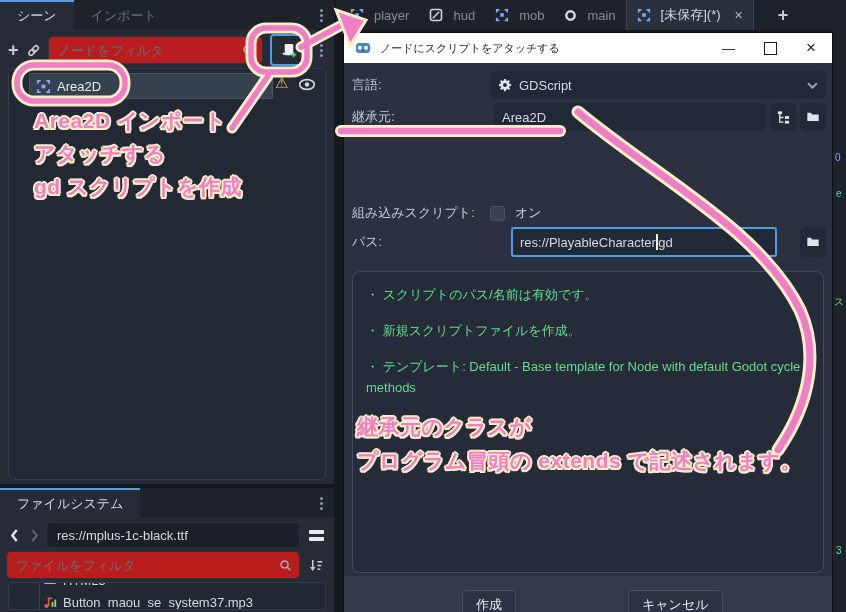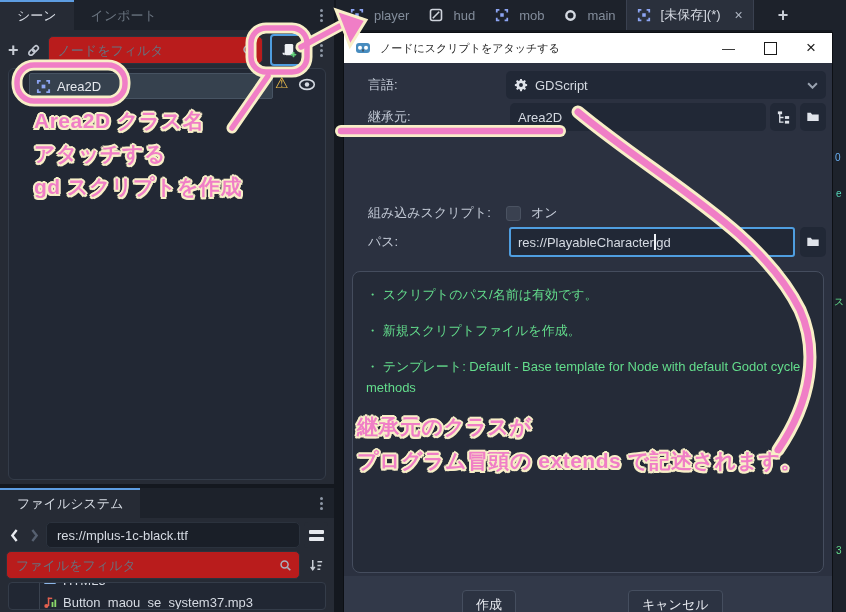--- a/index.html
+++ b/index.html
@@ -51,21 +51,21 @@
   #right-strip{position:absolute;left:832px;top:30px;width:14px;bottom:0;background:#1d222b;overflow:hidden;}
   #right-strip span{position:absolute;font-size:10px;}
   
   #dialog{position:absolute;left:344px;top:33px;width:488px;height:579px;background:#2b3140;outline:1px solid #0c0f14;}
   #dlg-titlebar{position:absolute;left:0;top:0;right:0;height:30px;background:#ffffff;display:flex;align-items:center;padding:0 10px;box-sizing:border-box;gap:8px;}
   #dlg-title{font-size:11px;color:#1a1a1a;}
   .win-ctl{display:flex;align-items:center;margin-left:auto;gap:29px;padding-right:6px;}
   .win-ctl .mini{color:#1a1a1a;font-size:13px;}
   .win-ctl .maxi{width:11px;height:11px;border:1.6px solid #1a1a1a;display:block;}
   .win-ctl .clos{color:#1a1a1a;font-size:17px;}
-  .dlg-row{position:absolute;left:24px;right:6px;display:flex;align-items:center;}
+  .dlg-row{position:absolute;left:8px;right:6px;display:flex;align-items:center;}
   .dlg-label{width:138px;flex:0 0 auto;font-size:13px;color:#c3cad6;}
   .field{height:28px;background:#212836;border-radius:5px;display:flex;align-items:center;padding:0 8px;gap:7px;box-sizing:border-box;color:#d5dae2;font-size:13px;}
   .field .chev-d{margin-left:auto;}
   .flex1{flex:1;min-width:0;}
   .mini-btn{width:26px;height:28px;background:#212836;border-radius:5px;display:flex;align-items:center;justify-content:center;flex:0 0 auto;}
   .checkbox{width:17px;height:17px;border-radius:3px;background:#5d9de2;color:#fff;font-size:12px;font-weight:bold;display:flex;align-items:center;justify-content:center;flex:0 0 auto;}
   .checkbox.off{background:#3a4150;border:1px solid #4a5261;box-sizing:border-box;}
   #path-input{height:30px;background:#212836;border:2px solid #4f9ee0;border-radius:3px;display:flex;align-items:center;padding:0 7px;box-sizing:border-box;color:#d5dae2;font-size:13px;}
   .caret{display:inline-block;width:1.5px;height:16px;background:#eef1f6;margin:0 0.5px;vertical-align:middle;}
   #msg-panel{position:absolute;left:8px;right:8px;top:238px;height:302px;background:#252b38;border:1px solid #454d5e;border-radius:8px;box-sizing:border-box;padding:12px 8px 0 13px;}
@@ -337,21 +337,21 @@
   </div>
 
 
 
   <div class="dlg-row" style="top:170px;height:20px;gap:10px;">
     <span class="dlg-label" style="width:128px;">組み込みスクリプト:</span>
     <span class="checkbox off" style="width:15px;height:15px;"></span>
     <span style="font-size:13px;color:#c3cad6;">オン</span>
   </div>
 
-  <div class="dlg-row" style="top:194px;height:30px;gap:5px;">
+  <div class="dlg-row" style="top:194px;height:30px;gap:23px;">
     <span class="dlg-label" style="width:136px;">パス:</span>
     <div id="path-input" class="flex1">
       <span>res://PlayableCharacter</span>
         <span class="caret"></span>
         <span>gd</span>
     </div>
     <div class="mini-btn" style="height:30px;">
       <svg width="14" height="14" viewBox="0 0 16 16">
           <path d="M1.5 3h4l1.5 2h7.5v7.5H1.5z" fill="#dfe3ea"></path>
         </svg>
@@ -386,21 +386,21 @@
       <path d="M232 128 L268 76" stroke-width="5.5"></path>
       <path d="M301 47 L340 26" stroke-width="5.5"></path>
       <path d="M341 131 L560 131" stroke-width="6.5"></path>
       <path d="M578 112 C660 180 760 230 800 310 C818 350 812 400 778 450" stroke-width="7"></path>
     </g>
     <polygon points="336,10 366,20 350,46" fill="#f07ec6" stroke="#f8efc8" stroke-width="3"></polygon>
   </g>
 </svg>
 
 <div id="left-note" class="pink-note">
-  <div>Area2D クラス名</div>
+  <div>Area2D インポート</div>
   <div>アタッチする</div>
   <div>gd スクリプトを作成</div>
 </div>
 
 <div id="dialog-note" class="pink-note">
   <div>継承元のクラスが</div>
   <div>プログラム冒頭の extends で記述されます。</div>
 </div>
 
 </body></html>

